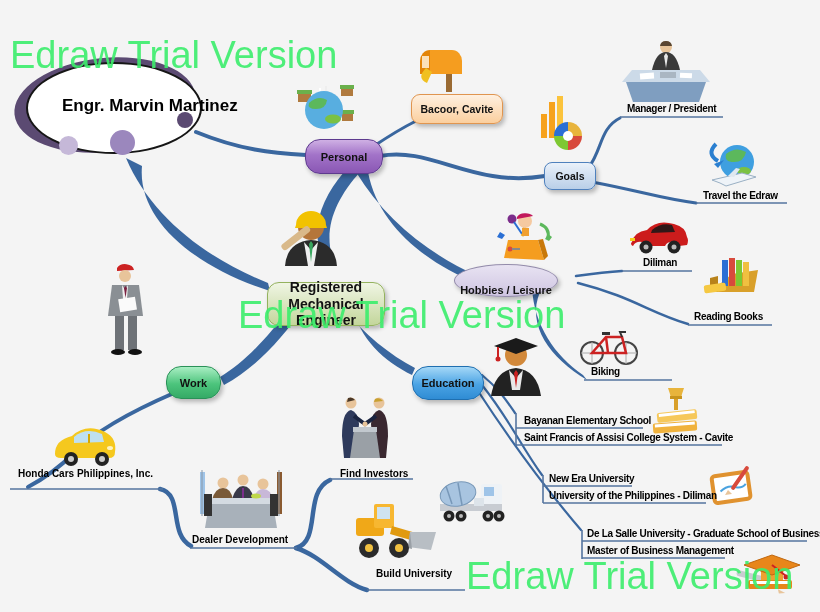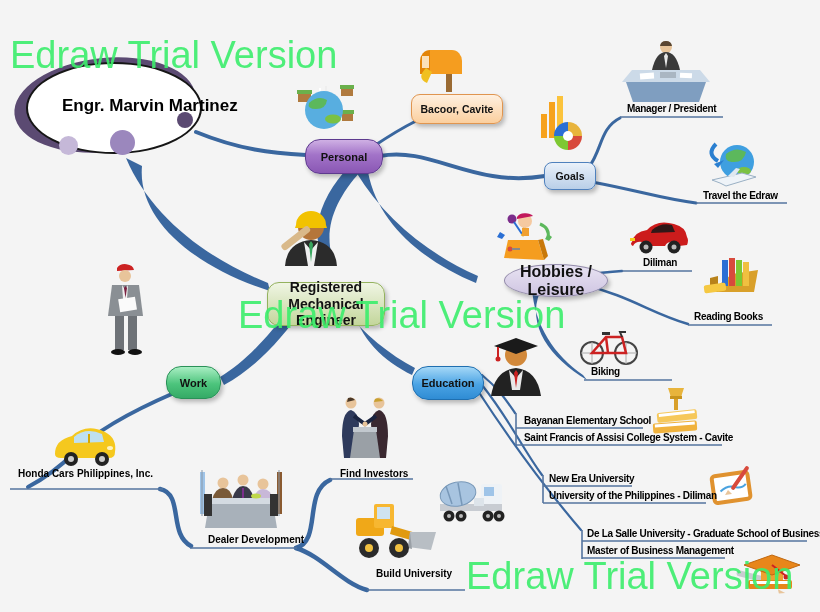--- a/index.html
+++ b/index.html
@@ -12,22 +12,22 @@
   .icon{position:absolute; z-index:3;}
   .node{
     position:absolute; z-index:4; display:flex; align-items:center; justify-content:center;
     font-weight:bold; font-size:11px; color:#111; text-align:center;
     box-shadow:2px 3px 4px rgba(0,0,0,0.25);
   }
   .node-personal{left:305px;top:139px;width:76px;height:33px;border-radius:15px;
     background:linear-gradient(#cfb0e4 0%,#a273c8 45%,#8a57b4 100%);border:1.5px solid #5d3a8e;}
   .node-goals{left:544px;top:162px;width:50px;height:26px;border-radius:8px;font-size:10.5px;
     background:linear-gradient(#eaf1fa 0%,#b9cfe8 100%);border:1.5px solid #4f81bd;}
-  .node-hobbies{left:504px;top:264px;width:102px;height:31px;border-radius:50%;font-size:16px;
-    background:linear-gradient(#e8e3f2 0%,#cfc5e2 100%);border:1.5px solid #948cab;}
+  .node-hobbies{left:454px;top:264px;width:102px;height:31px;border-radius:50%;font-size:11px;
+    background:linear-gradient(#e8e3f2 0%,#cfc5e2 100%);border:1.5px solid #948cab;align-items:flex-end;}
   .node-rme{left:267px;top:266px;width:116px;height:42px;border-radius:12px;font-size:14px;line-height:1.18;
     background:linear-gradient(#f0f5e4 0%,#c3d69b 100%);border:1.5px solid #94b25e;margin-top:16px;}
   .node-work{left:166px;top:366px;width:53px;height:31px;border-radius:15px;
     background:linear-gradient(#a9eec3 0%,#4cc47c 55%,#35aa66 100%);border:1.5px solid #2a9158;}
   .node-education{left:412px;top:366px;width:70px;height:32px;border-radius:16px;
     background:linear-gradient(#a5d8f7 0%,#4aa3e4 55%,#2f8cd4 100%);border:1.5px solid #1f6fb0;}
   .node-bacoor{left:411px;top:94px;width:90px;height:28px;border-radius:9px;font-size:10.5px;
     background:linear-gradient(#fef0e0 0%,#fbcf9e 100%);border:1.5px solid #e0954f;}
   .leaf{
     position:absolute; z-index:4; font-weight:bold; font-size:10px; color:#000;
@@ -153,21 +153,21 @@
   <div class="leaf" style="left:643px;top:257px;">Diliman</div>
   <div class="leaf" style="left:694px;top:311px;">Reading Books</div>
   <div class="leaf" style="left:591px;top:366px;">Biking</div>
   <div class="leaf" style="left:524px;top:415px;">Bayanan Elementary School</div>
   <div class="leaf" style="left:524px;top:432px;">Saint Francis of Assisi College System - Cavite</div>
   <div class="leaf" style="left:549px;top:473px;">New Era University</div>
   <div class="leaf" style="left:549px;top:490px;">University of the Philippines - Diliman</div>
   <div class="leaf" style="left:587px;top:528px;">De La Salle University - Graduate School of Business</div>
   <div class="leaf" style="left:587px;top:545px;">Master of Business Management</div>
   <div class="leaf" style="left:18px;top:468px;letter-spacing:0;">Honda Cars Philippines, Inc.</div>
-  <div class="leaf" style="left:208px;top:534px;letter-spacing:0;">Dealer Development</div>
+  <div class="leaf" style="left:192px;top:534px;letter-spacing:0;">Dealer Development</div>
   <div class="leaf" style="left:340px;top:468px;letter-spacing:0;">Find Investors</div>
   <div class="leaf" style="left:376px;top:568px;letter-spacing:0;">Build University</div>
 
   <div class="icon" style="left:296px;top:80px;">
     <svg width="60" height="52">
       <rect x="2" y="13" width="13" height="9" fill="#b07a3e"></rect>
         <rect x="1" y="10" width="15" height="4" fill="#6ab04c"></rect>
       <rect x="45" y="8" width="12" height="8" fill="#b07a3e"></rect>
         <rect x="44" y="5" width="14" height="4" fill="#6ab04c"></rect>
       <rect x="46" y="33" width="11" height="8" fill="#b07a3e"></rect>

